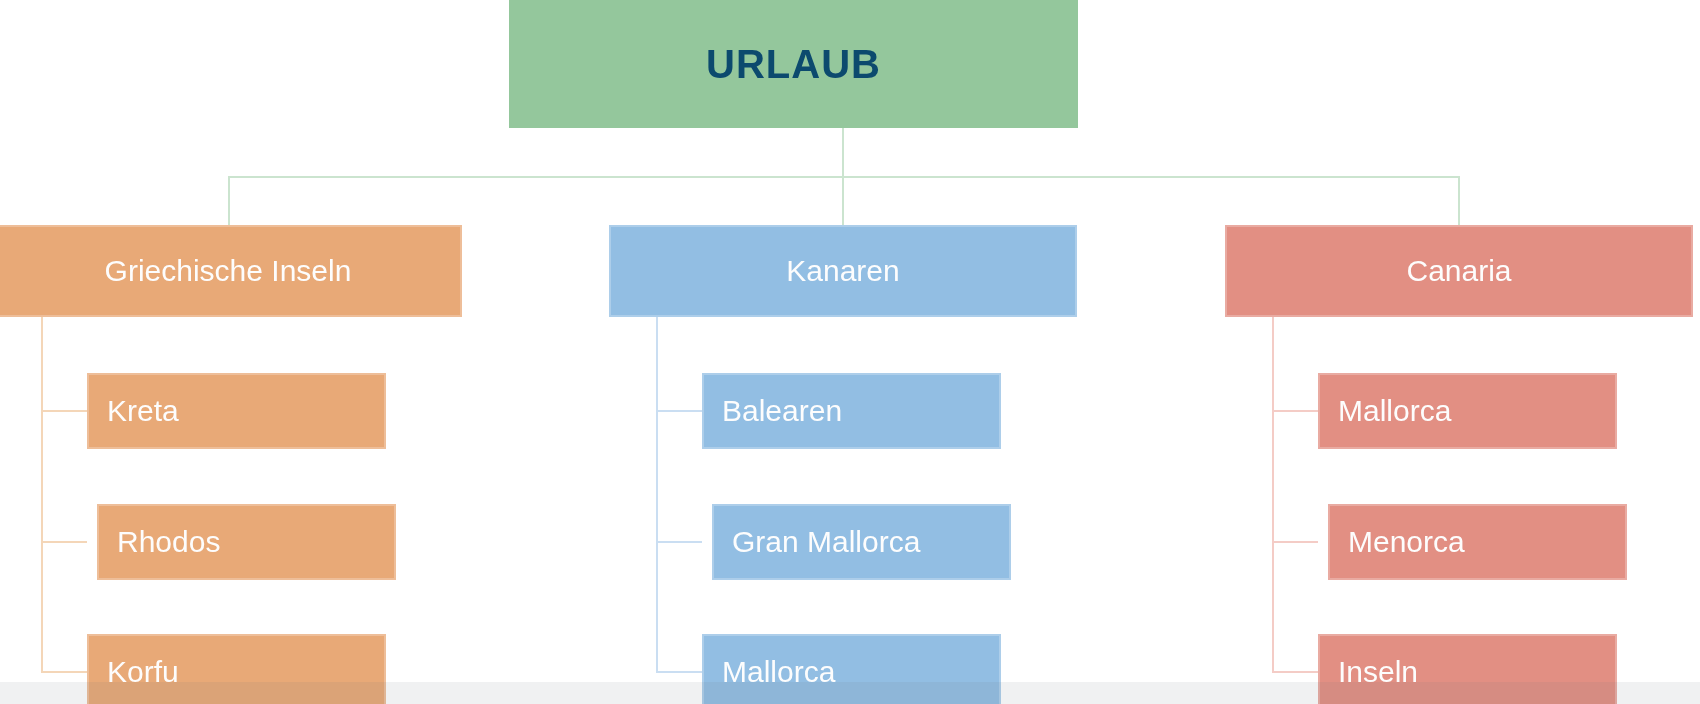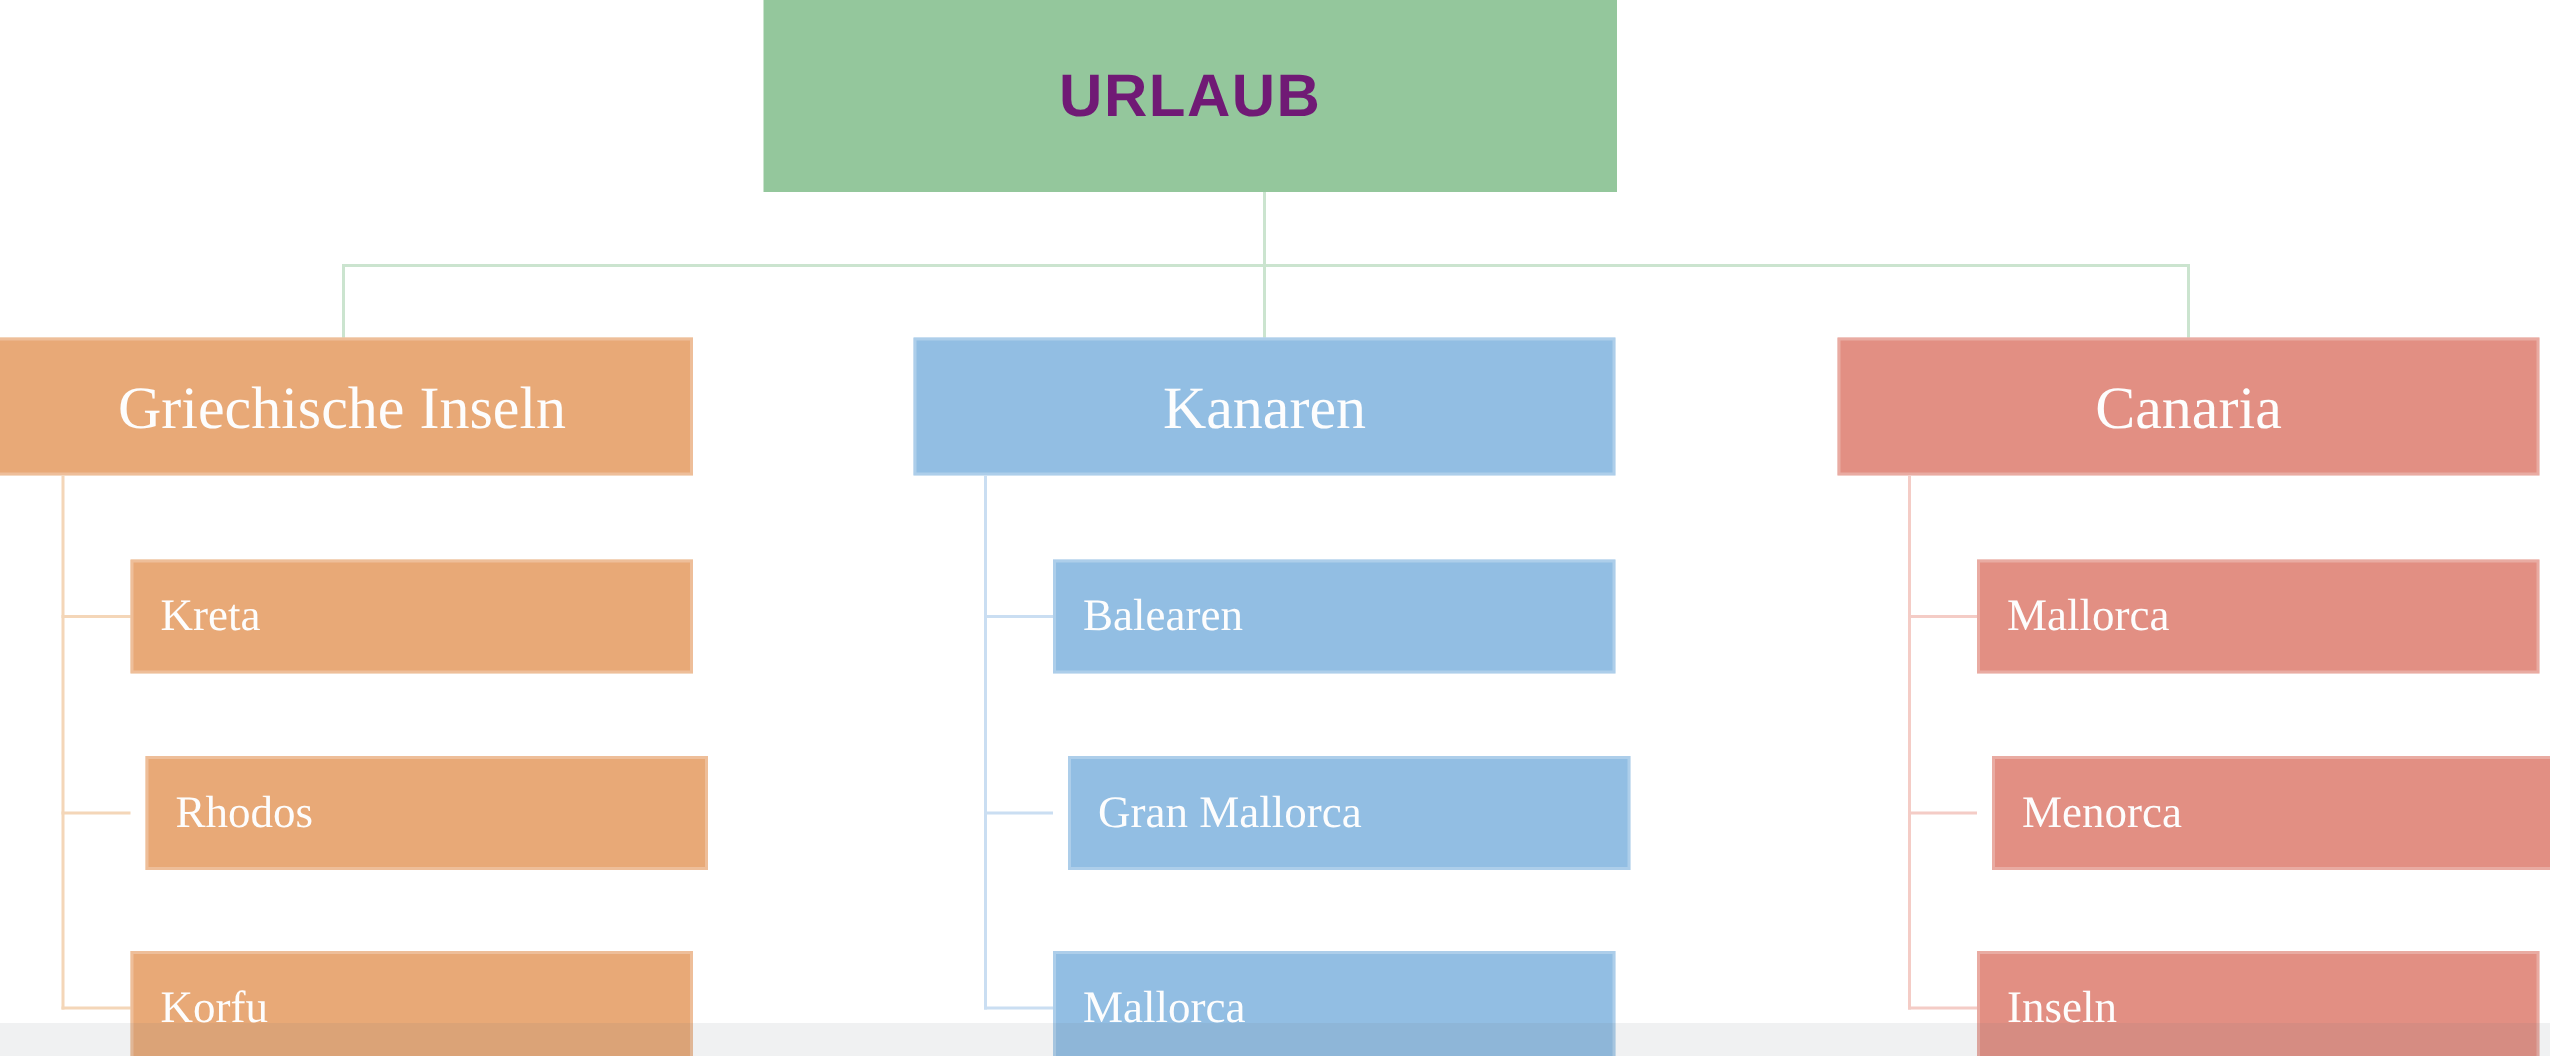--- a/index.html
+++ b/index.html
@@ -13,21 +13,21 @@
   }
 
   
   .root-box {
     position: absolute;
     left: 509px; top: 0; width: 569px; height: 128px;
     background: #94C79C;
     display: flex; align-items: center; justify-content: center;
   }
   .root-box .label {
-    color: #701a75;
+    color: #0c4a6e;
     font-size: 40px;
     font-weight: bold;
     letter-spacing: 1px;
   }
 
   
   .gline { position: absolute; background: #CBE4CF; }
   .root-drop   { left: 842px;  top: 128px; width: 2px;    height: 48px; }
   .root-bus    { left: 228px;  top: 176px; width: 1232px; height: 2px;  }
   .bus-drop-g  { left: 228px;  top: 176px; width: 2px;    height: 49px; }
@@ -39,40 +39,39 @@
   .branch-k { --bx: 609px;  --fill: #92BEE3; --line: #CADEF2; }
   .branch-b { --bx: 1225px; --fill: #E28F83; --line: #F4CCC6; }
 
   .parent-box {
     position: absolute;
     left: var(--bx); top: 225px; width: 468px; height: 92px;
     background: var(--fill);
     display: flex; align-items: center; justify-content: center;
     box-shadow: inset 0 0 0 2px rgba(255,255,255,0.25);
   }
-  .parent-box .label { color: #fdfdfd; font-size: 40px; font-family: Liberation Serif, serif; }
+  .parent-box .label { color: #fdfdfd; font-size: 30px; }
 
   .drop-line {
     position: absolute;
     left: calc(var(--bx) + 47px); top: 317px;
     width: 2px; height: 356px;
     background: var(--line);
   }
   .stub { position: absolute; left: calc(var(--bx) + 47px); width: 46px; height: 2px; background: var(--line); }
   .stub-1 { top: 410px; }
   .stub-2 { top: 541px; }
   .stub-3 { top: 671px; }
 
   .child-box {
     position: absolute;
-    left: calc(var(--bx) + 93px); width: 375px; height: 76px;
+    left: calc(var(--bx) + 93px); width: 299px; height: 76px;
     background: var(--fill);
     display: flex; align-items: center;
     box-shadow: inset 0 0 0 2px rgba(255,255,255,0.25);
-    font-family: Liberation Serif, serif;
   }
   .child-1 { top: 373px; }
   .child-2 { top: 504px; margin-left: 10px; }
   .child-3 { top: 634px; }
   .child-box .label { color: #fdfdfd; font-size: 30px; padding-left: 20px; }
 
   
   .bottom-strip {
     position: absolute;
     left: 0; top: 682px; width: 1700px; height: 22px;

